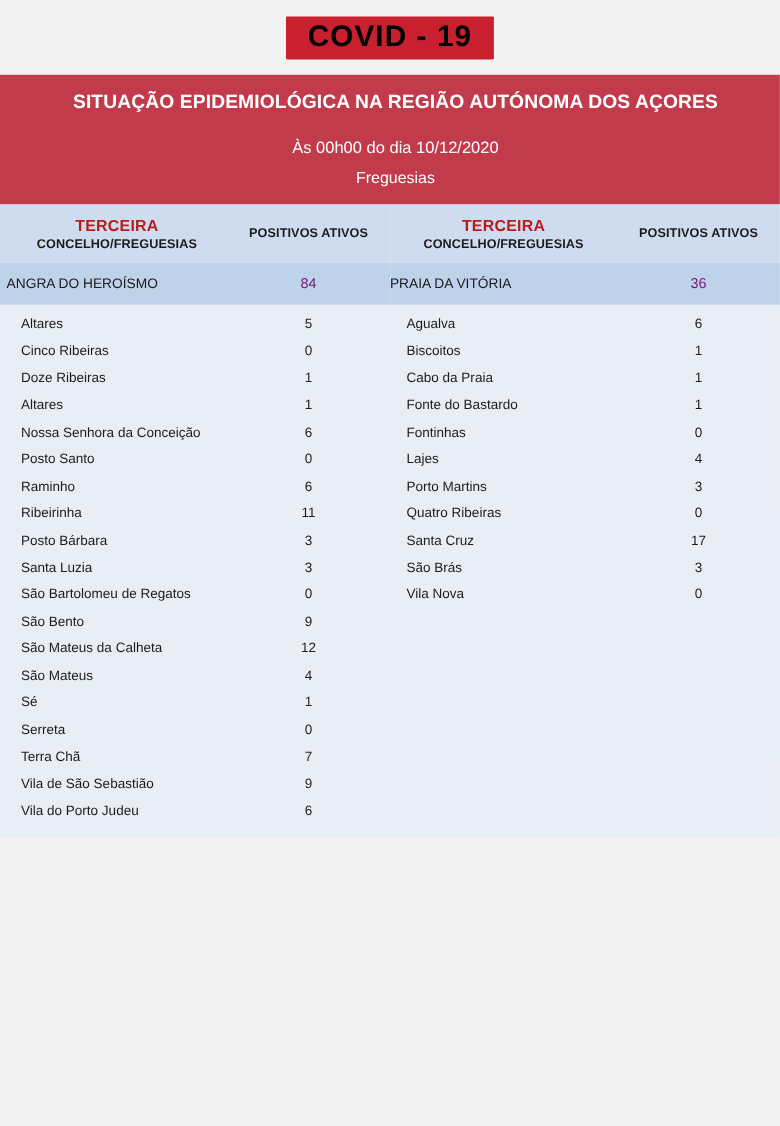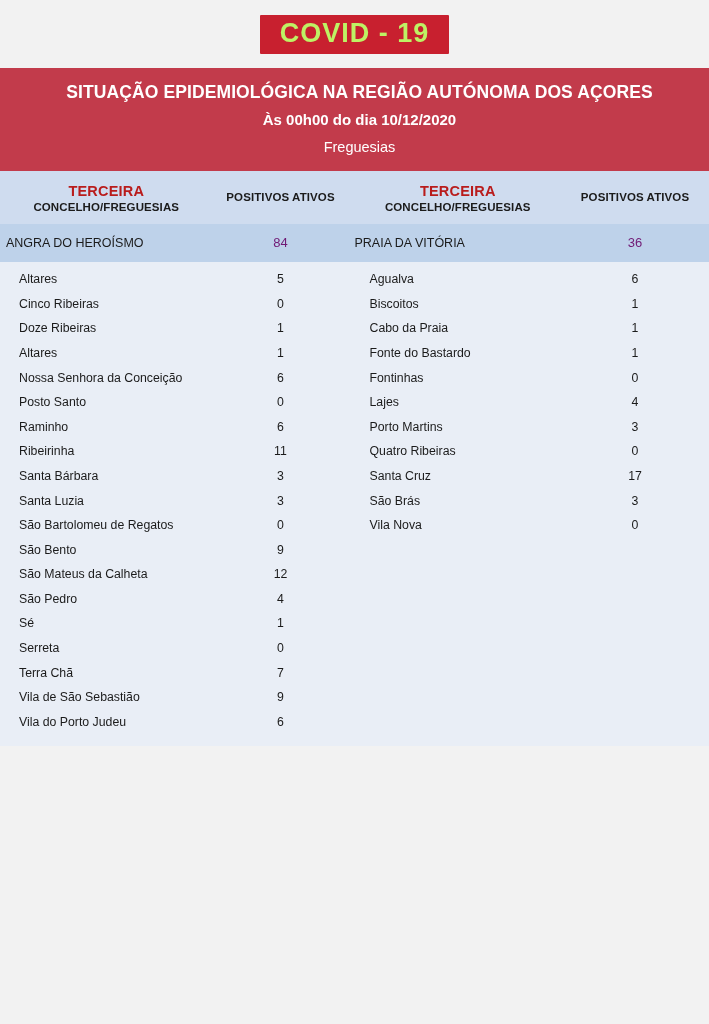--- a/index.html
+++ b/index.html
@@ -23,21 +23,21 @@
   
   .logo-wrap {
     height: 68px;
     display: flex;
     align-items: center;
     justify-content: center;
     background: #f2f2f2;
   }
   .logo {
     background: #c8202f;
-    color: #bef264;
+    color: #000000;
     font-size: 27px;
     font-weight: bold;
     letter-spacing: 1px;
     padding: 5px 20px 7px 20px;
     line-height: 1;
     border-radius: 1px;
   }
 
   
   .banner {
@@ -47,22 +47,22 @@
     padding: 14px 0 16px 10px;
   }
   .banner-title {
     font-size: 17.5px;
     font-weight: bold;
     letter-spacing: 0.1px;
     line-height: 1.25;
   }
   .banner-sub {
     font-size: 15px;
-    margin-top: 7px;
-    font-weight: bold;
+    margin-top: 22px;
+    font-weight: normal;
   }
   .banner-sub2 {
     font-size: 14.5px;
     margin-top: 11px;
     font-weight: normal;
   }
 
   
   .table-area {
     background: #e9eef6;
@@ -225,41 +225,41 @@
           </div>
           <div class="row">
             <div class="row-name">Raminho</div>
             <div class="row-value">6</div>
           </div>
           <div class="row">
             <div class="row-name">Ribeirinha</div>
             <div class="row-value">11</div>
           </div>
           <div class="row">
-            <div class="row-name">Santa Bárbara</div>
+            <div class="row-name">Posto Bárbara</div>
             <div class="row-value">3</div>
           </div>
           <div class="row">
             <div class="row-name">Santa Luzia</div>
             <div class="row-value">3</div>
           </div>
           <div class="row">
             <div class="row-name">São Bartolomeu de Regatos</div>
             <div class="row-value">0</div>
           </div>
           <div class="row">
             <div class="row-name">São Bento</div>
             <div class="row-value">9</div>
           </div>
           <div class="row">
             <div class="row-name">São Mateus da Calheta</div>
             <div class="row-value">12</div>
           </div>
           <div class="row">
-            <div class="row-name">São Pedro</div>
+            <div class="row-name">São Mateus</div>
             <div class="row-value">4</div>
           </div>
           <div class="row">
             <div class="row-name">Sé</div>
             <div class="row-value">1</div>
           </div>
           <div class="row">
             <div class="row-name">Serreta</div>
             <div class="row-value">0</div>
           </div>

